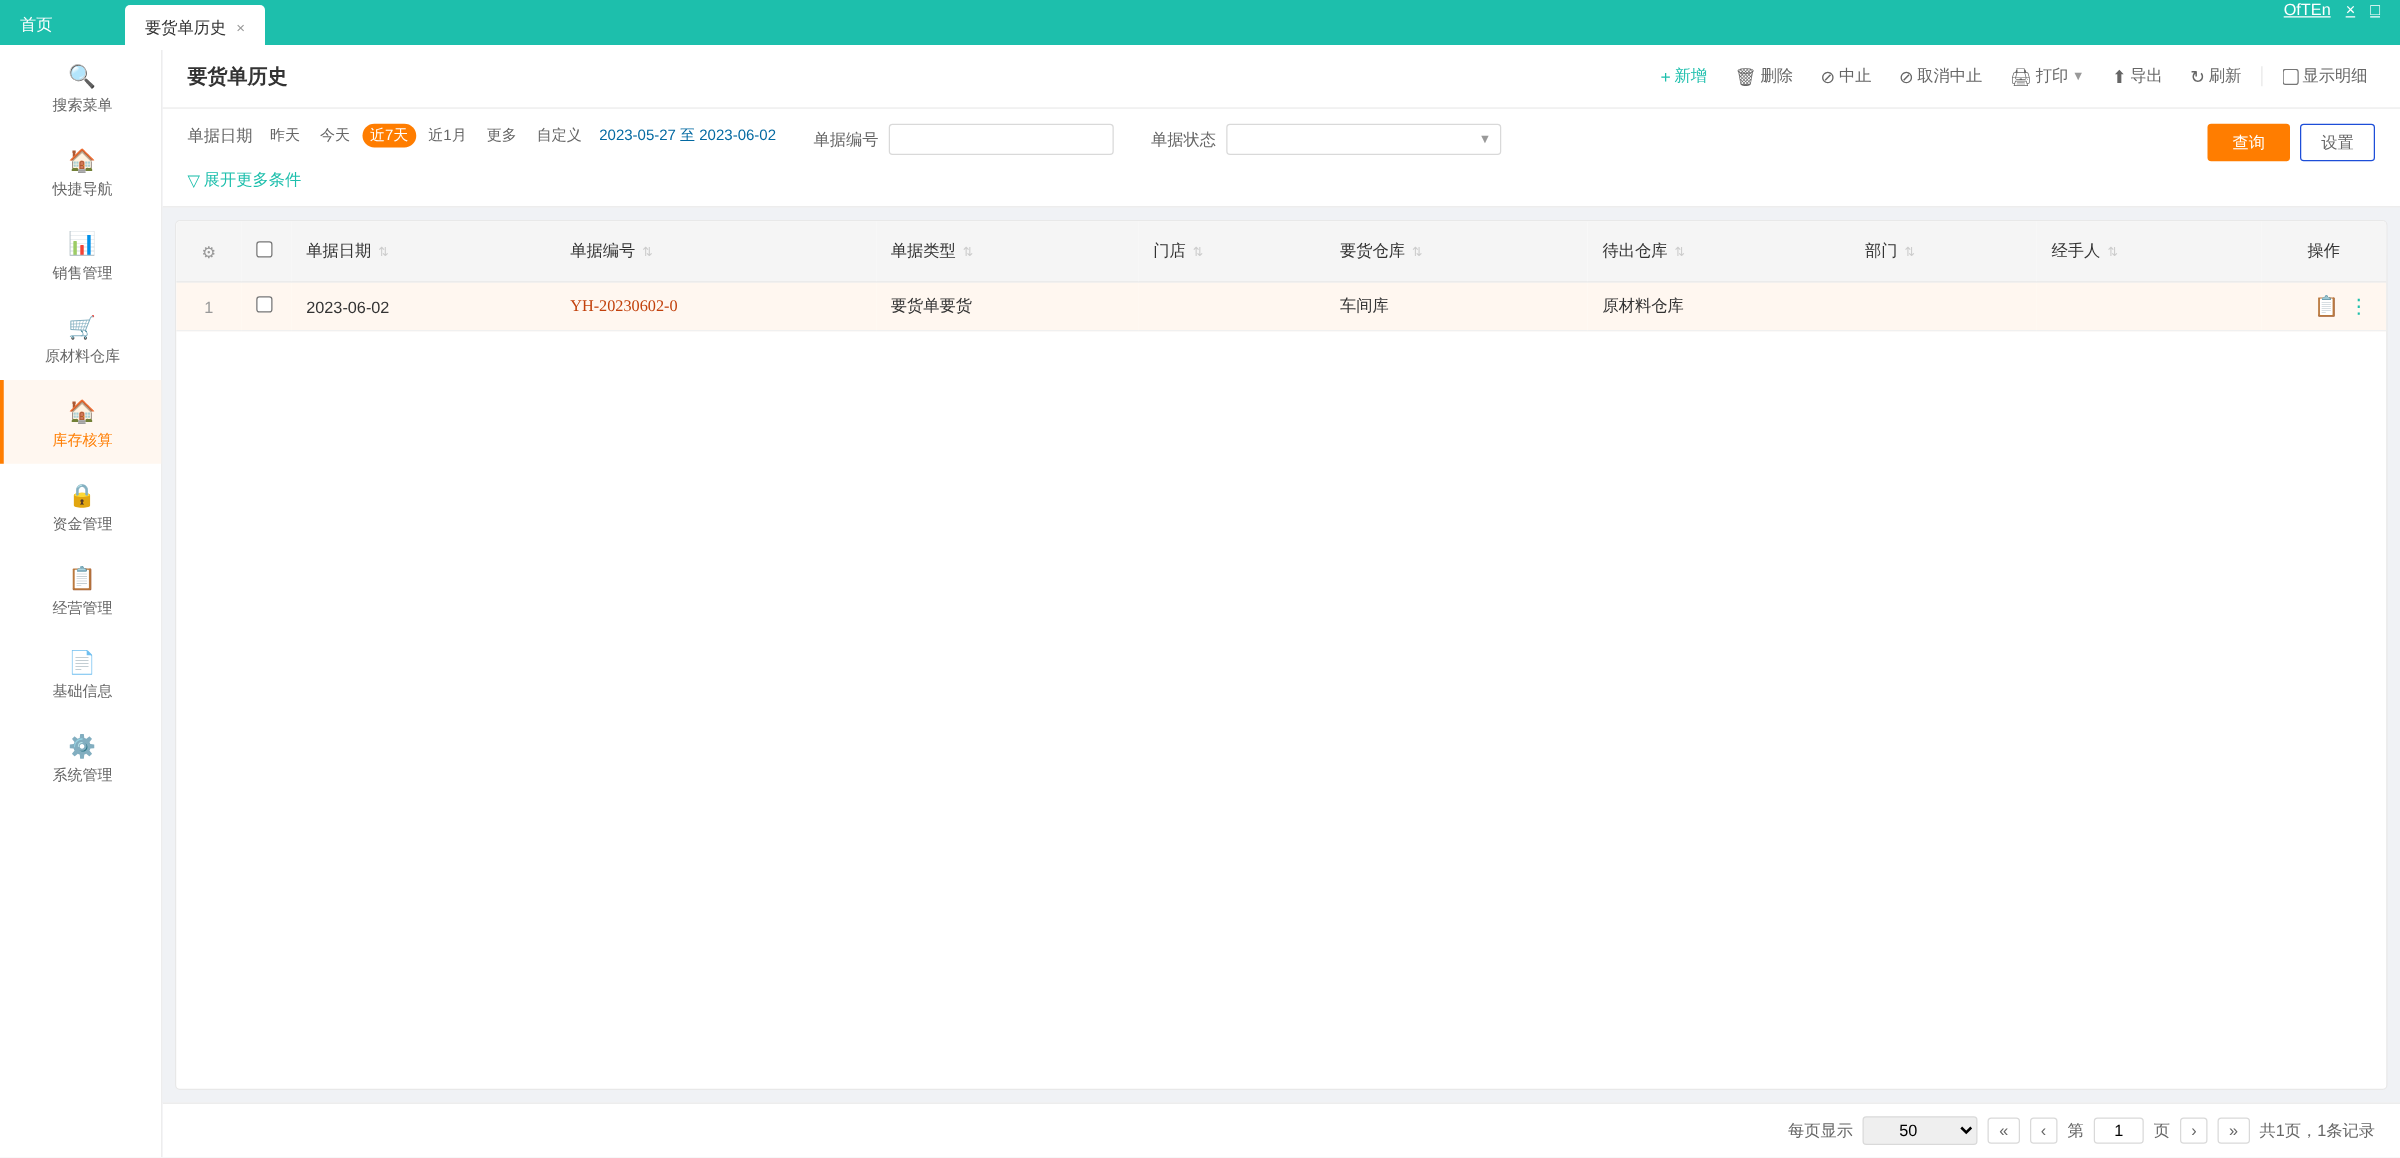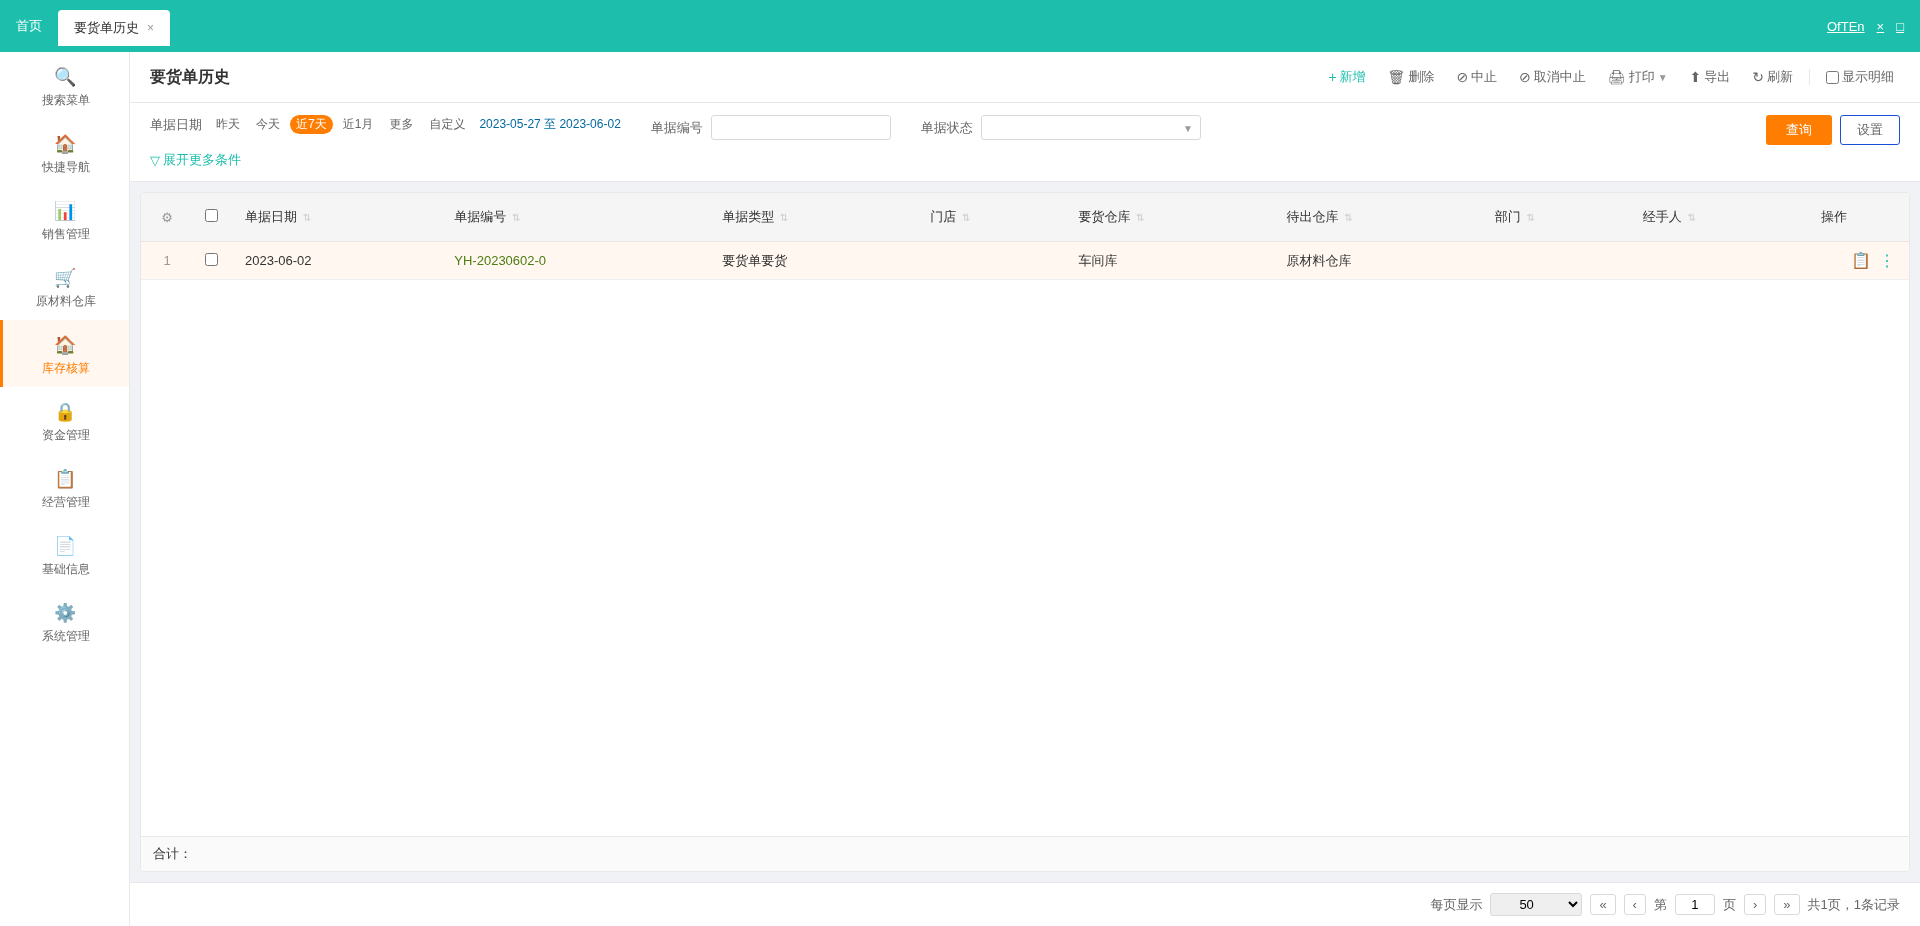--- a/index.html
+++ b/index.html
@@ -1,19 +1,19 @@
 <!DOCTYPE html>
 <html><head>
   <meta charset="utf-8">
   <style>
     * { box-sizing: border-box; margin: 0; padding: 0; }
     body { font-family: "Microsoft YaHei", "PingFang SC", sans-serif; font-size: 13px; color: #333; background: #f0f2f5; display: flex; flex-direction: column; height: 926px; overflow: hidden; }
 
     
-    .top-bar { height: 52px; background: #1dbfac; display: flex; align-items: center; padding: 0 0 0 0; flex-shrink: 0; }
+    .top-bar { height: 36px; background: #1dbfac; display: flex; align-items: flex-start; padding: 0 0 0 0; flex-shrink: 0; gap: 42px; }
     .tab-item { height: 40px; display: flex; align-items: center; padding: 0 16px; font-size: 13px; color: #fff; cursor: pointer; position: relative; }
     .tab-item.home { background: transparent; }
     .tab-item.active { background: #fff; color: #333; border-radius: 4px 4px 0 0; margin-top: 4px; height: 36px; }
     .tab-close { margin-left: 8px; color: #999; font-size: 12px; cursor: pointer; }
     .top-right { margin-left: auto; display: flex; align-items: center; gap: 12px; padding-right: 16px; color: #fff; font-size: 13px; }
     .top-right span { cursor: pointer; text-decoration: underline; }
 
     
     .main-layout { display: flex; flex: 1; overflow: hidden; }
 
@@ -54,21 +54,21 @@
 
     
     .table-area { flex: 1; overflow: auto; background: #fff; margin: 10px; border-radius: 4px; border: 1px solid #e8e8e8; display: flex; flex-direction: column; }
     table { width: 100%; border-collapse: collapse; font-size: 13px; }
     thead tr { background: #f5f5f5; }
     thead th { padding: 10px 12px; text-align: left; color: #333; font-weight: normal; border-bottom: 1px solid #e8e8e8; white-space: nowrap; font-size: 13px; }
     thead th .sort-icon { color: #ccc; font-size: 10px; margin-left: 2px; }
     tbody tr { border-bottom: 1px solid #f0f0f0; }
     tbody tr.row-selected { background: #fff7f0; }
     tbody td { padding: 9px 12px; color: #333; font-size: 13px; }
-    .link-cell { color: #4d7c0f; cursor: pointer; text-decoration: none; }
+    .link-cell { color: #c2410c; cursor: pointer; text-decoration: none; font-family: Liberation Serif, serif; }
     .row-num { color: #999; text-align: center; }
     .op-btn { color: #1dbfac; cursor: pointer; font-size: 16px; margin: 0 2px; }
 
     
     .summary-row { background: #fafafa; padding: 8px 12px; border-top: 1px solid #e8e8e8; font-size: 13px; color: #333; flex-shrink: 0; }
 
     
     .pagination { background: #fff; padding: 10px 20px; display: flex; align-items: center; justify-content: flex-end; gap: 8px; border-top: 1px solid #e8e8e8; font-size: 13px; color: #666; flex-shrink: 0; }
     .page-size-label { color: #666; }
     .page-size-select { border: 1px solid #d9d9d9; border-radius: 3px; padding: 2px 24px; font-size: 13px; }
@@ -252,21 +252,21 @@
               <span class="sort-icon">⇅</span>
             </th>
             <th>
               <span>部门</span>
               <span class="sort-icon">⇅</span>
             </th>
             <th>
               <span>经手人</span>
               <span class="sort-icon">⇅</span>
             </th>
-            <th style="width:100px; text-align:left">
+            <th style="width:100px; text-align:center">
               <span>操作</span>
             </th>
           </tr>
         </thead>
         <tbody>
           <tr class="row-selected">
             <td class="row-num">
               <span>1</span>
             </td>
             <td>
@@ -283,23 +283,20 @@
             <td></td>
             <td></td>
             <td style="text-align:right">
               <span class="op-btn">📋</span>
               <span class="op-btn">⋮</span>
             </td>
           </tr>
         </tbody>
       </table>
       <div style="flex:1"></div>
-      <div class="summary-row">
-        <span>合计：</span>
-      </div>
     </div>
 
     <div class="pagination">
       <span class="page-size-label">每页显示</span>
       <select class="page-size-select">
         <option>50</option>
         <option>10</option>
         <option>20</option>
         <option>100</option>
       </select>

